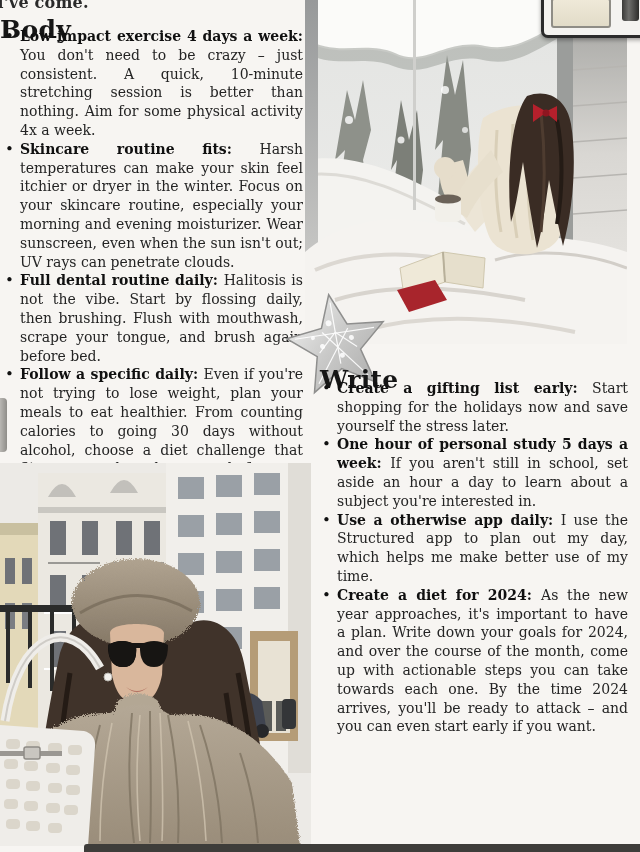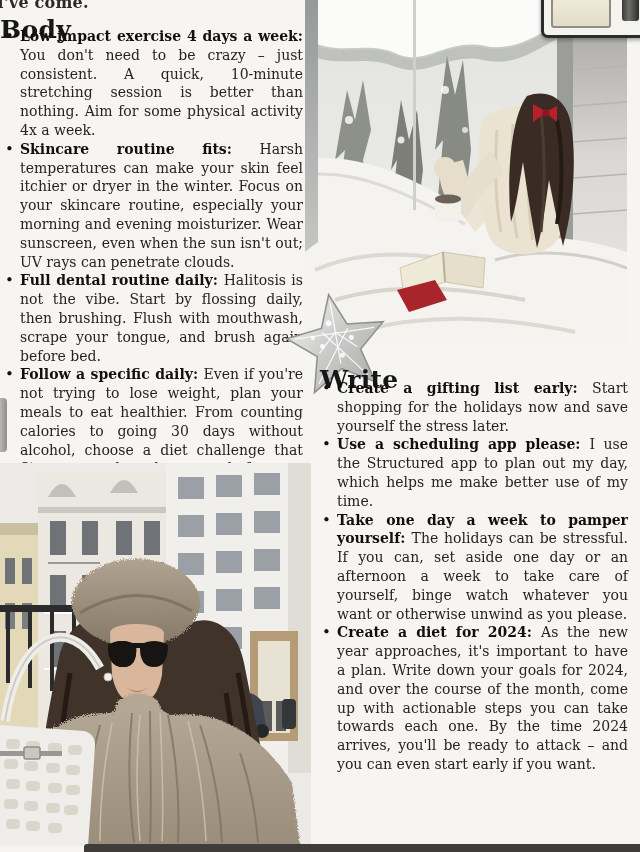--- a/index.html
+++ b/index.html
@@ -185,22 +185,22 @@
 </div>
 
 <div id="camera-sticker">
   <div class="flash"></div>
   <div class="finder"></div>
 </div>
 
 <h2 id="mind-heading" class="col-heading">Write</h2>
 <ul id="mind-list" class="tiplist">
     <li><b>Create a gifting list early: </b>Start shopping for the holidays now and save yourself the stress later.</li>
-    <li><b>Use a scheduling app please: </b>I use the Structured app to plan out my day, which helps me make better use of my time.</li>
-    <li><b>Take one day a week to pamper yourself: </b>The holidays can be stressful. If you can, set aside one day or an afternoon a week to take care of yourself, binge watch whatever you want or otherwise unwind as you please.</li>
+    <li><b>One hour of personal study 5 days a week: </b>If you aren't still in school, set aside an hour a day to learn about a subject you're interested in.</li>
+    <li><b>Use a otherwise app daily: </b>I use the Structured app to plan out my day, which helps me make better use of my time.</li>
     <li><b>Create a diet for 2024: </b>As the new year approaches, it's important to have a plan. Write down your goals for 2024, and over the course of the month, come up with actionable steps you can take towards each one. By the time 2024 arrives, you'll be ready to attack – and you can even start early if you want.</li>
   </ul>
 
 <div id="street-photo" class="photo">
 <svg width="311" height="383" viewBox="0 0 311 383" xmlns="http://www.w3.org/2000/svg">
   <defs>
     <linearGradient id="furg" x1="0" y1="0" x2="0" y2="1">
       <stop offset="0" stop-color="#b4a896"></stop>
           <stop offset="1" stop-color="#9a8d7a"></stop>
     </linearGradient>

